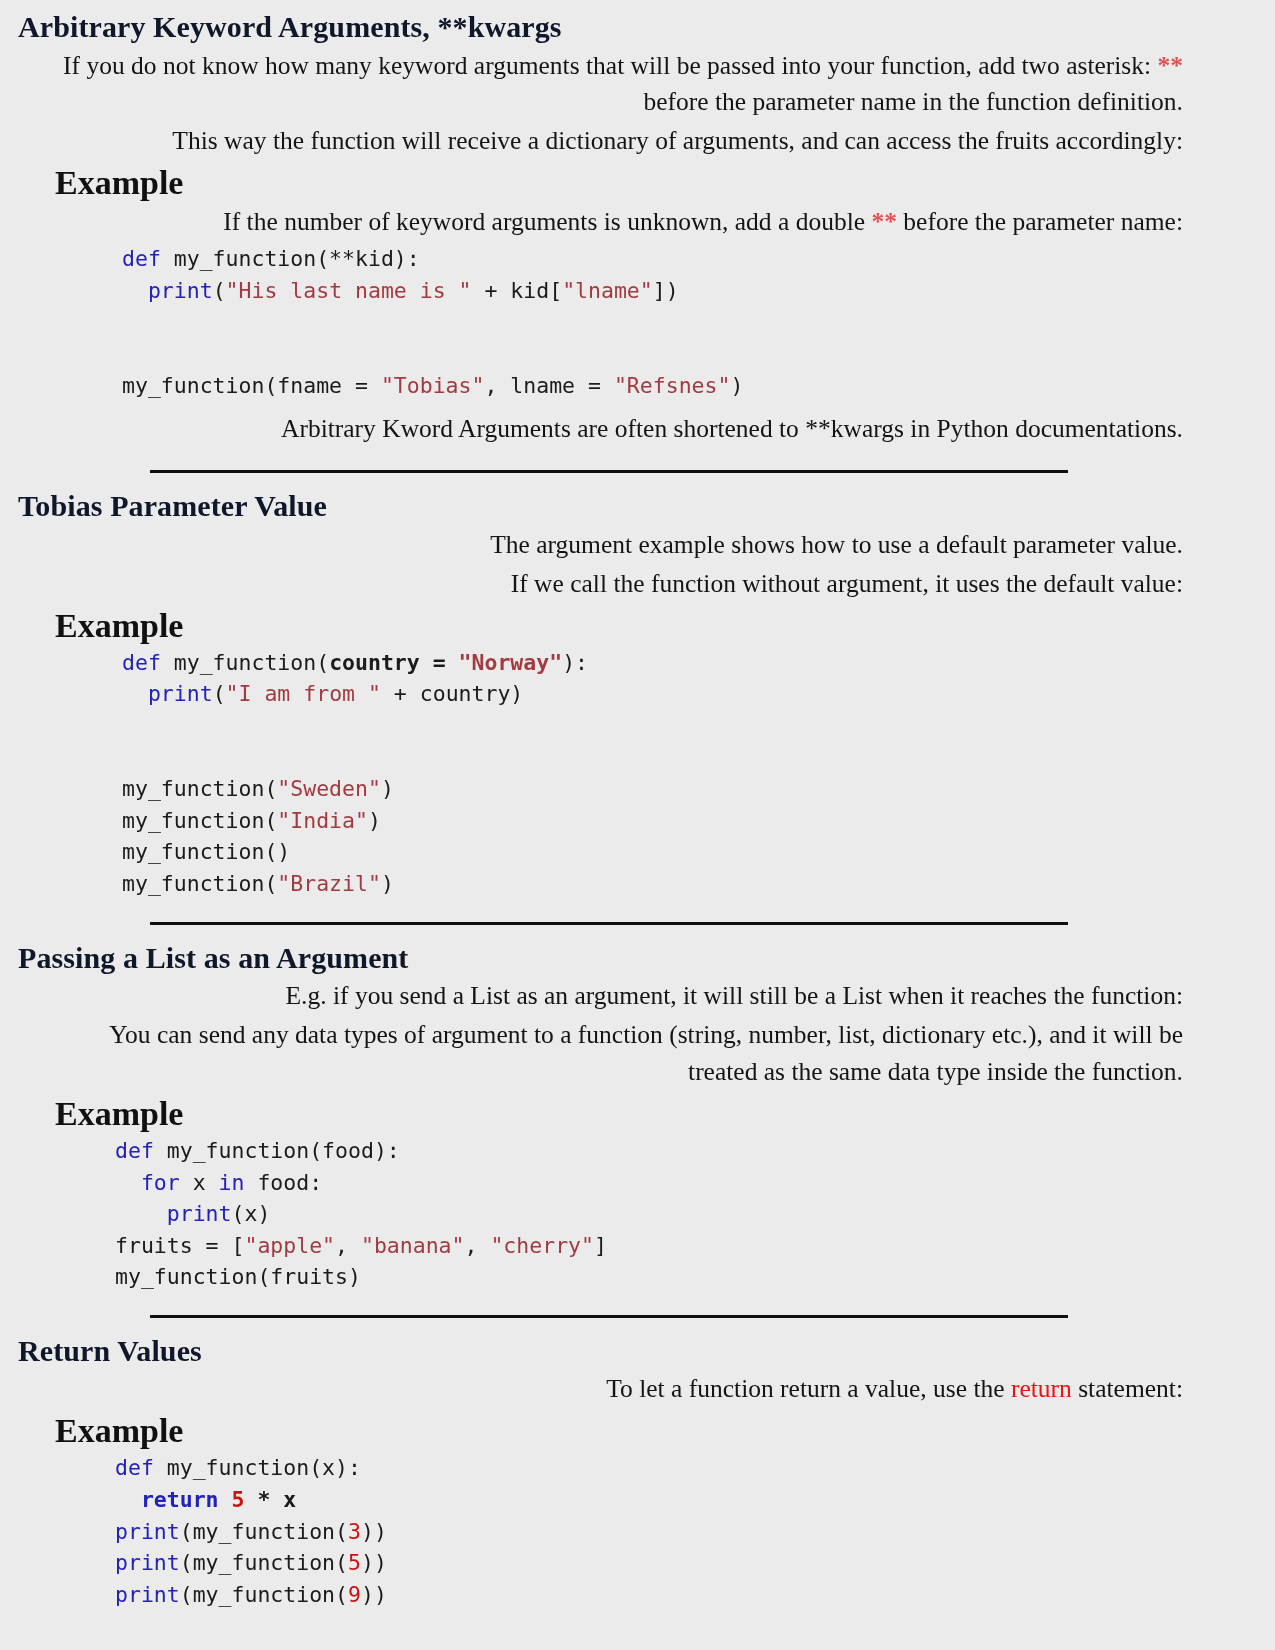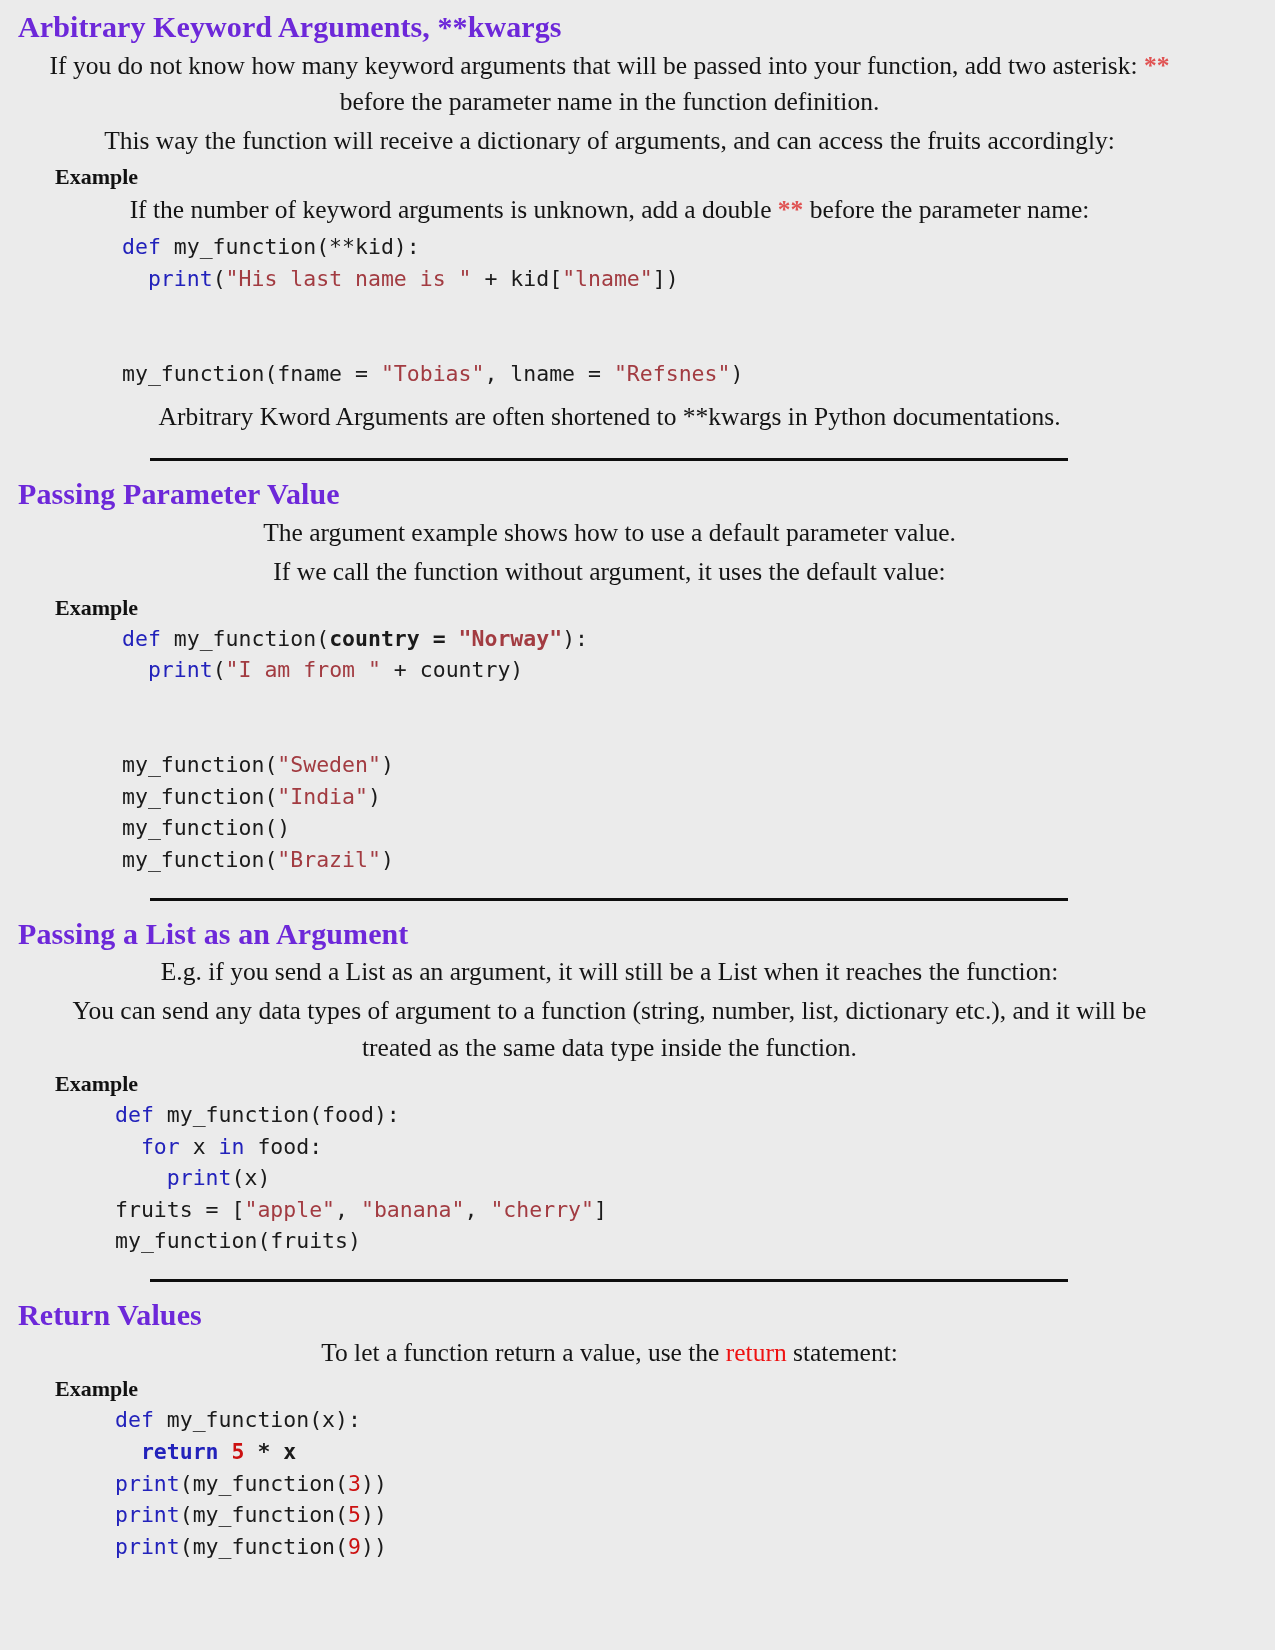--- a/index.html
+++ b/index.html
@@ -21,38 +21,38 @@
     box-sizing: border-box;
     padding: 8px 0 0 0;
     position: relative;
   }
 
   
   h1.section-heading {
     font-family: "Liberation Serif", "DejaVu Serif", serif;
     font-size: 30px;
     font-weight: bold;
-    color: #6d28d9;
+    color: #0f172a;
     margin: 0 0 2px 18px;
     letter-spacing: 0.1px;
     line-height: 1.25;
   }
 
   
   p.prose {
     font-size: 25.5px;
     line-height: 1.45;
     margin: 0 0 2px 36px;
     padding-right: 92px;
     color: #141414;
-    text-align: center;
+    text-align: right;
   }
 
   .ex-label {
-    font-size: 22px;
+    font-size: 34px;
     font-weight: bold;
     margin: 4px 0 2px 55px;
     color: #111111;
     font-family: "Liberation Serif", "DejaVu Serif", serif;
   }
   p.prose.sub {
   }
 
   
   pre.code {
@@ -111,21 +111,21 @@
 
 
 my_function(fname = <span class="str">"Tobias"</span>, lname = <span class="str">"Refsnes"</span>)</pre>
 
   <div class="spacer-sm"></div>
 
   <p class="prose">Arbitrary Kword Arguments are often shortened to **kwargs in Python documentations.</p>
 
   <hr class="divider">
 
-  <h1 class="section-heading">Passing Parameter Value</h1>
+  <h1 class="section-heading">Tobias Parameter Value</h1>
 
   <p class="prose">The argument example shows how to use a default parameter value.</p>
   <p class="prose">If we call the function without argument, it uses the default value:</p>
 
   <div class="ex-label">Example</div>
 
   <pre class="code indent-mid"><span class="kw">def</span> my_function(<span class="bold">country = </span><span class="strb">"Norway"</span>):
   <span class="kw">print</span>(<span class="str">"I am from "</span> + country)
 
 

